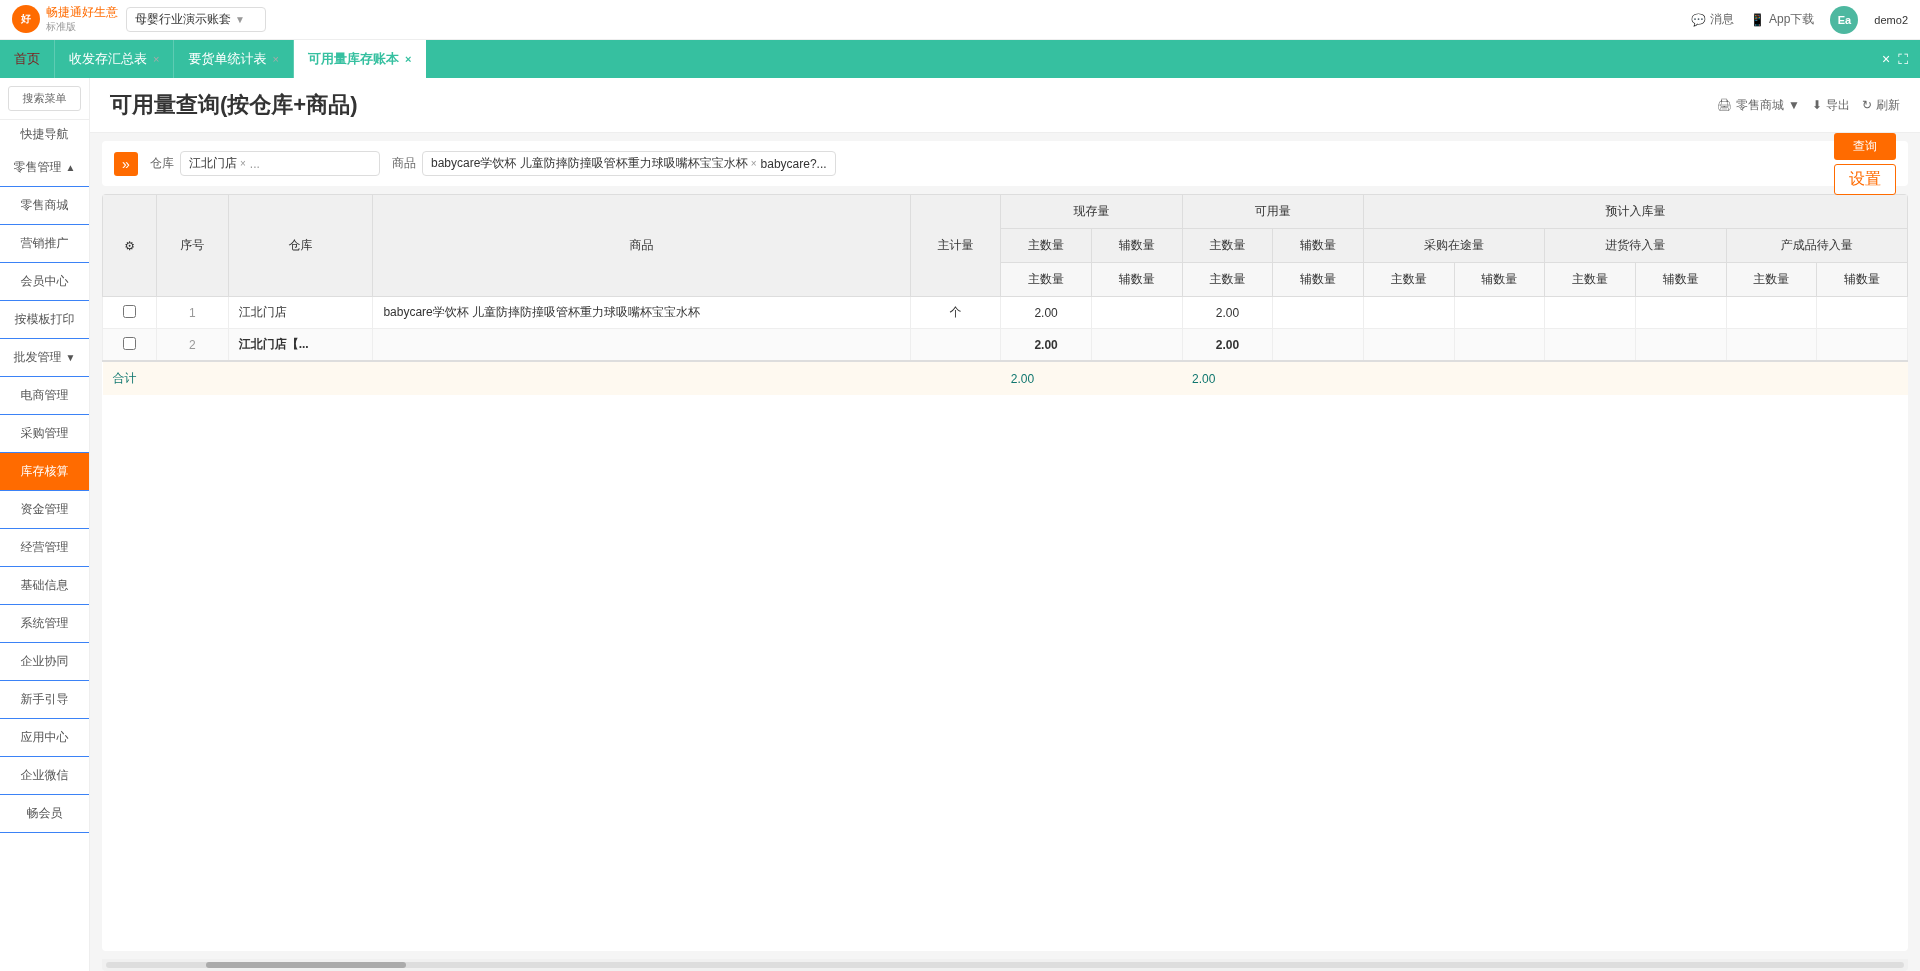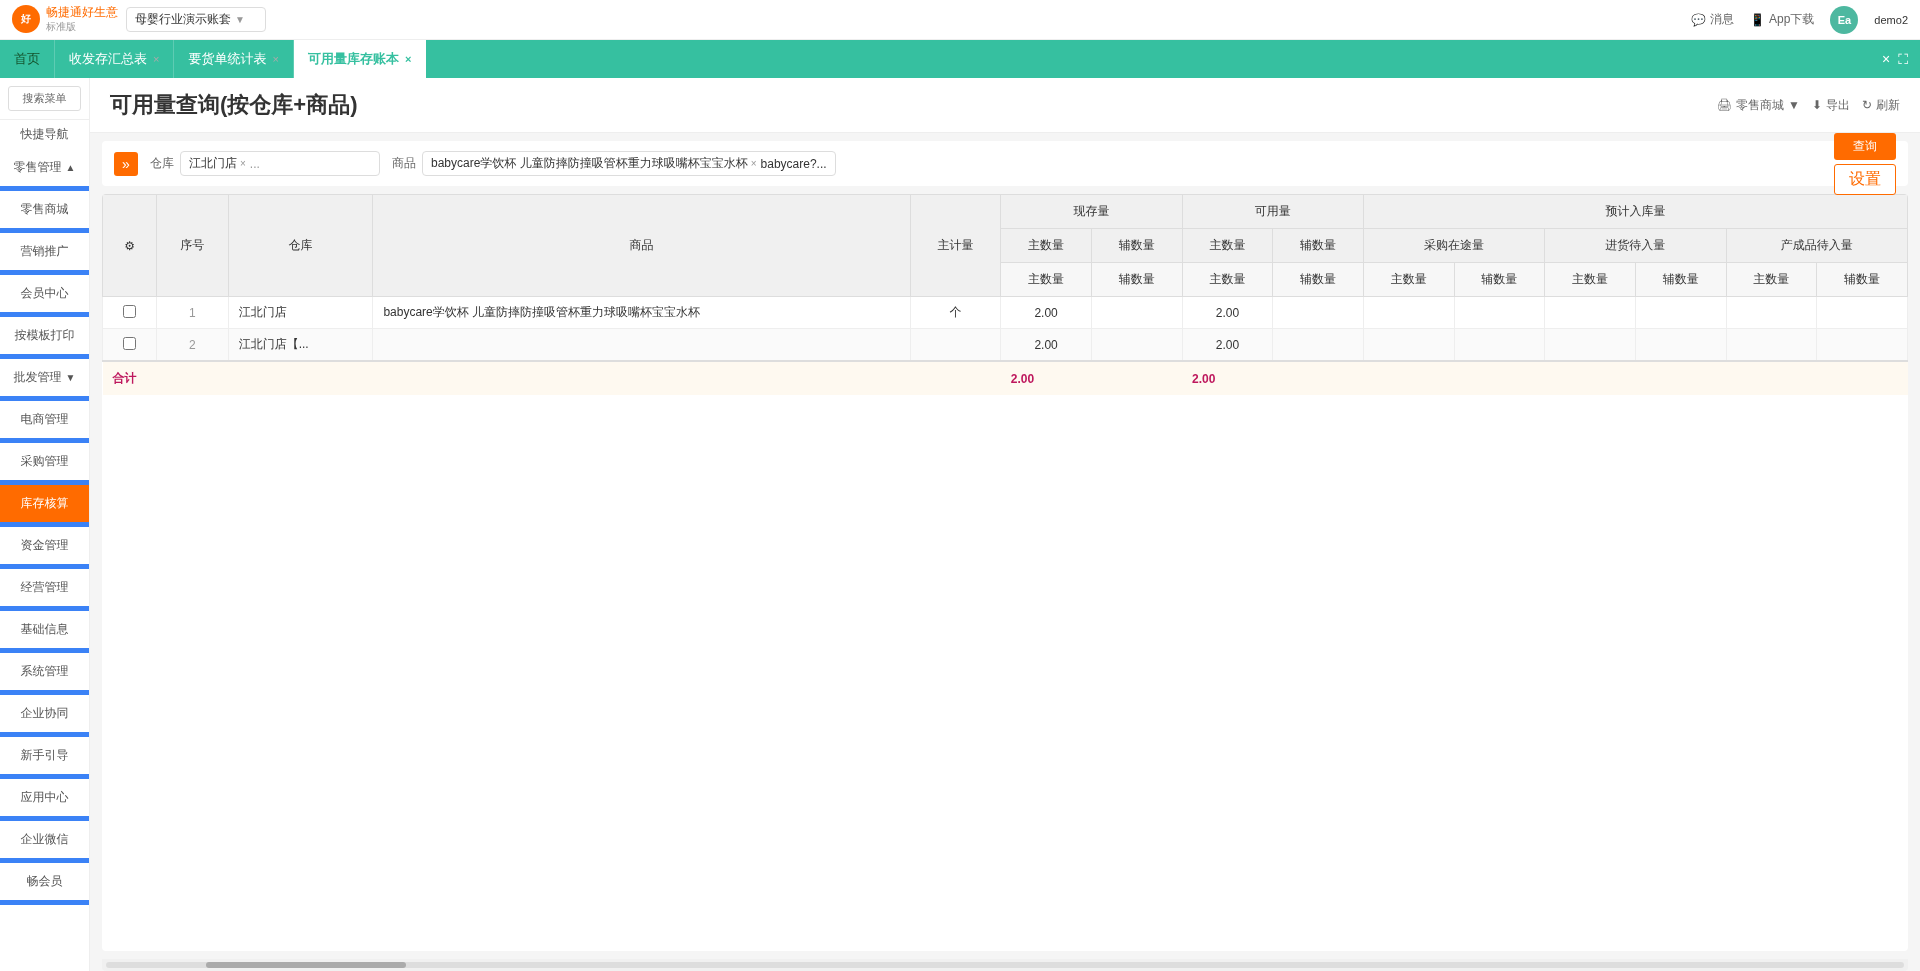--- a/index.html
+++ b/index.html
@@ -18,33 +18,33 @@
     .top-action { display: flex; align-items: center; gap: 4px; font-size: 12px; color: #666; cursor: pointer; }
     .avatar { width: 28px; height: 28px; border-radius: 50%; background: #4db8a0; display: flex; align-items: center; justify-content: center; color: #fff; font-size: 11px; font-weight: bold; }
     .username { font-size: 11px; color: #333; cursor: pointer; }
 
     
     .nav-tabs-bar { background: #36c0a0; height: 38px; display: flex; align-items: center; padding: 0 0 0 0; flex-shrink: 0; }
     .nav-tab { display: flex; align-items: center; padding: 0 14px; height: 38px; font-size: 13px; color: #fff; cursor: pointer; border-right: 1px solid rgba(255,255,255,0.2); gap: 6px; position: relative; }
     .nav-tab.active { background: #fff; color: #36c0a0; font-weight: bold; }
     .nav-tab .close-btn { font-size: 11px; color: #aaa; cursor: pointer; }
     .nav-tab.active .close-btn { color: #36c0a0; }
-    .home-tab { background: #36c0a0; color: #14532d; font-family: Liberation Mono, monospace; }
+    .home-tab { background: #36c0a0; color: #7f1d1d; font-family: Liberation Mono, monospace; }
     .tab-spacer { flex: 1; }
     .win-controls { display: flex; align-items: center; gap: 8px; padding: 0 12px; color: #fff; }
     .win-btn { cursor: pointer; font-size: 14px; }
 
     
     .main-layout { display: flex; flex: 1; overflow: hidden; }
 
     
     .sidebar { width: 90px; background: #fff; border-right: 1px solid #eee; display: flex; flex-direction: column; overflow-y: auto; flex-shrink: 0; }
     .sidebar-search { padding: 8px; border-bottom: 1px solid #eee; }
     .sidebar-search-btn { width: 100%; background: none; border: 1px solid #ddd; border-radius: 3px; padding: 4px; font-size: 11px; color: #666; cursor: pointer; text-align: center; }
-    .sidebar-item { padding: 10px 8px; text-align: center; font-size: 12px; color: #555; cursor: pointer; border-bottom: 5px solid #3b82f6; }
+    .sidebar-item { padding: 10px 8px; text-align: center; font-size: 12px; color: #555; cursor: pointer; border-bottom: 1px solid #3b82f6; }
     .sidebar-item.active { background: #ff6b00; color: #fff; text-align: center; }
     .sidebar-item.has-arrow { display: flex; align-items: center; justify-content: center; gap: 4px; }
     .sidebar-item .arrow-icon { font-size: 10px; }
     .sidebar-nav { padding: 6px 8px; text-align: center; font-size: 12px; color: #555; cursor: pointer; }
 
     
     .content { flex: 1; overflow: auto; background: #f5f5f5; display: flex; flex-direction: column; }
     .page-header { background: #fff; padding: 12px 20px; display: flex; align-items: center; justify-content: space-between; border-bottom: 1px solid #eee; }
     .page-title { font-size: 22px; color: #333; font-weight: bold; }
     .page-actions { display: flex; align-items: center; gap: 12px; }
@@ -64,25 +64,25 @@
     .settings-btn { background: #fff; color: #ff6b00; border: 1px solid #ff6b00; border-radius: 3px; padding: 4px 14px; font-size: 16px; cursor: pointer; }
 
     
     .table-container { background: #fff; margin: 0 12px 8px 12px; border-radius: 4px; overflow: auto; flex: 1; }
     table { width: 100%; border-collapse: collapse; font-size: 12px; }
     thead tr th { background: #f0f0f0; padding: 8px 10px; text-align: center; border: 1px solid #ddd; font-weight: normal; color: #333; white-space: nowrap; }
     thead tr.sub-header th { background: #f7f7f7; }
     tbody tr td { padding: 7px 10px; border: 1px solid #eee; text-align: center; color: #333; }
     .row-num { color: #999; }
     td.text-left { text-align: left; }
-    td.bold { font-weight: normal; }
+    td.bold { font-weight: bold; }
 
     
     .table-footer { background: #fef9f0; border-top: 2px solid #ddd; }
-    .table-footer td { padding: 8px 10px; font-weight: bold; color: #be185d; }
+    .table-footer td { padding: 8px 10px; font-weight: normal; color: #0f766e; }
 
     
     .scroll-area { height: 12px; background: #f0f0f0; margin: 0 12px; border-radius: 0 0 4px 4px; display: flex; align-items: center; padding: 0 4px; }
     .scroll-track { flex: 1; height: 6px; background: #ddd; border-radius: 3px; }
     .scroll-thumb { width: 200px; height: 6px; background: #aaa; border-radius: 3px; margin-left: 100px; }
   </style>
 </head>
 <body>
 
 <div class="top-bar">

